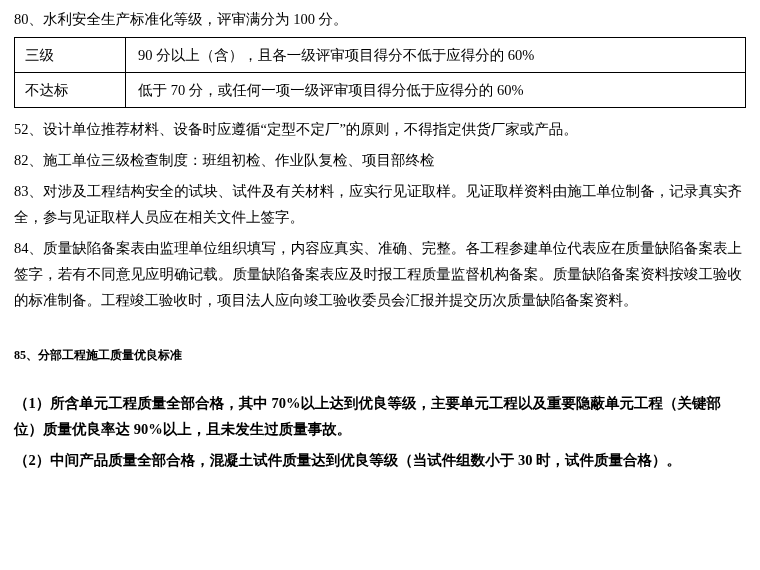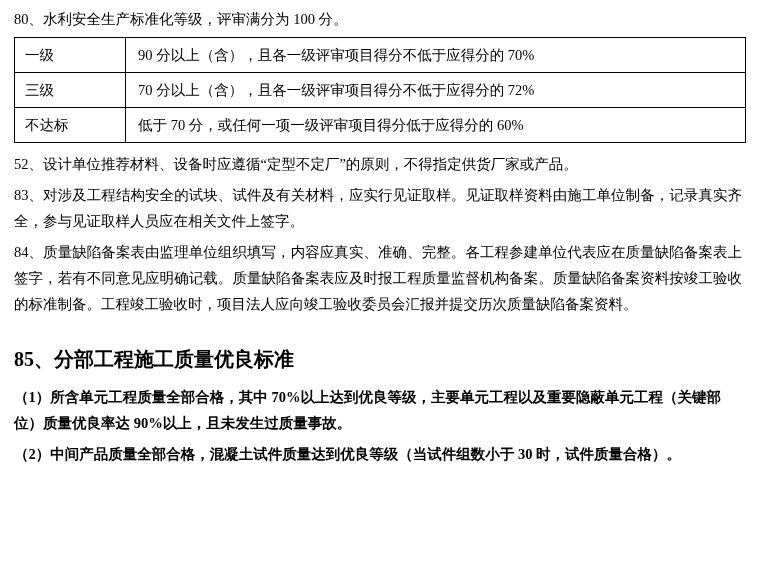--- a/index.html
+++ b/index.html
@@ -47,23 +47,23 @@
   table.grade-table td.col-label {
     width: 92px;
     text-align: left;
     padding-left: 10px;
   }
   table.grade-table td.col-desc {
     text-align: left;
     padding-left: 12px;
   }
   .sect-title {
-    font-size: 20px;
+    font-size: 12px;
     line-height: 26px;
-    margin: 14px 0 12px 0;
+    margin: 14px 0 22px 0;
     font-weight: bold;
   }
   .bullet-para {
     font-size: 14.5px;
     line-height: 26px;
     margin: 0 0 5px 0;
     font-weight: bold;
   }
   .block-para {
     font-size: 14.5px;
@@ -75,35 +75,32 @@
 </head>
 <body>
 
 <div class="page">
 
   <p class="para">80、水利安全生产标准化等级，评审满分为 100 分。</p>
 
   <table class="grade-table">
     <tbody>
       <tr>
-        <td class="col-label">一级</td>
-        <td class="col-desc">90 分以上（含），且各一级评审项目得分不低于应得分的 70%</td>
-      </tr>
-      <tr>
         <td class="col-label">三级</td>
-        <td class="col-desc">70 分以上（含），且各一级评审项目得分不低于应得分的 72%</td>
+        <td class="col-desc">90 分以上（含），且各一级评审项目得分不低于应得分的 60%</td>
       </tr>
       <tr>
         <td class="col-label">不达标</td>
         <td class="col-desc">低于 70 分，或任何一项一级评审项目得分低于应得分的 60%</td>
       </tr>
     </tbody>
   </table>
 
   <p class="para">52、设计单位推荐材料、设备时应遵循“定型不定厂”的原则，不得指定供货厂家或产品。</p>
+  <p class="para">82、施工单位三级检查制度：班组初检、作业队复检、项目部终检</p>
   <p class="block-para">83、对涉及工程结构安全的试块、试件及有关材料，应实行见证取样。见证取样资料由施工单位制备，记录真实齐全，参与见证取样人员应在相关文件上签字。</p>
   <p class="block-para">84、质量缺陷备案表由监理单位组织填写，内容应真实、准确、完整。各工程参建单位代表应在质量缺陷备案表上签字，若有不同意见应明确记载。质量缺陷备案表应及时报工程质量监督机构备案。质量缺陷备案资料按竣工验收的标准制备。工程竣工验收时，项目法人应向竣工验收委员会汇报并提交历次质量缺陷备案资料。</p>
 
   <div class="spacer-md"></div>
 
   <p class="sect-title">85、分部工程施工质量优良标准</p>
 
   <p class="bullet-para">（1）所含单元工程质量全部合格，其中 70%以上达到优良等级，主要单元工程以及重要隐蔽单元工程（关键部位）质量优良率达 90%以上，且未发生过质量事故。</p>
   <p class="bullet-para">（2）中间产品质量全部合格，混凝土试件质量达到优良等级（当试件组数小于 30 时，试件质量合格）。</p>
 

